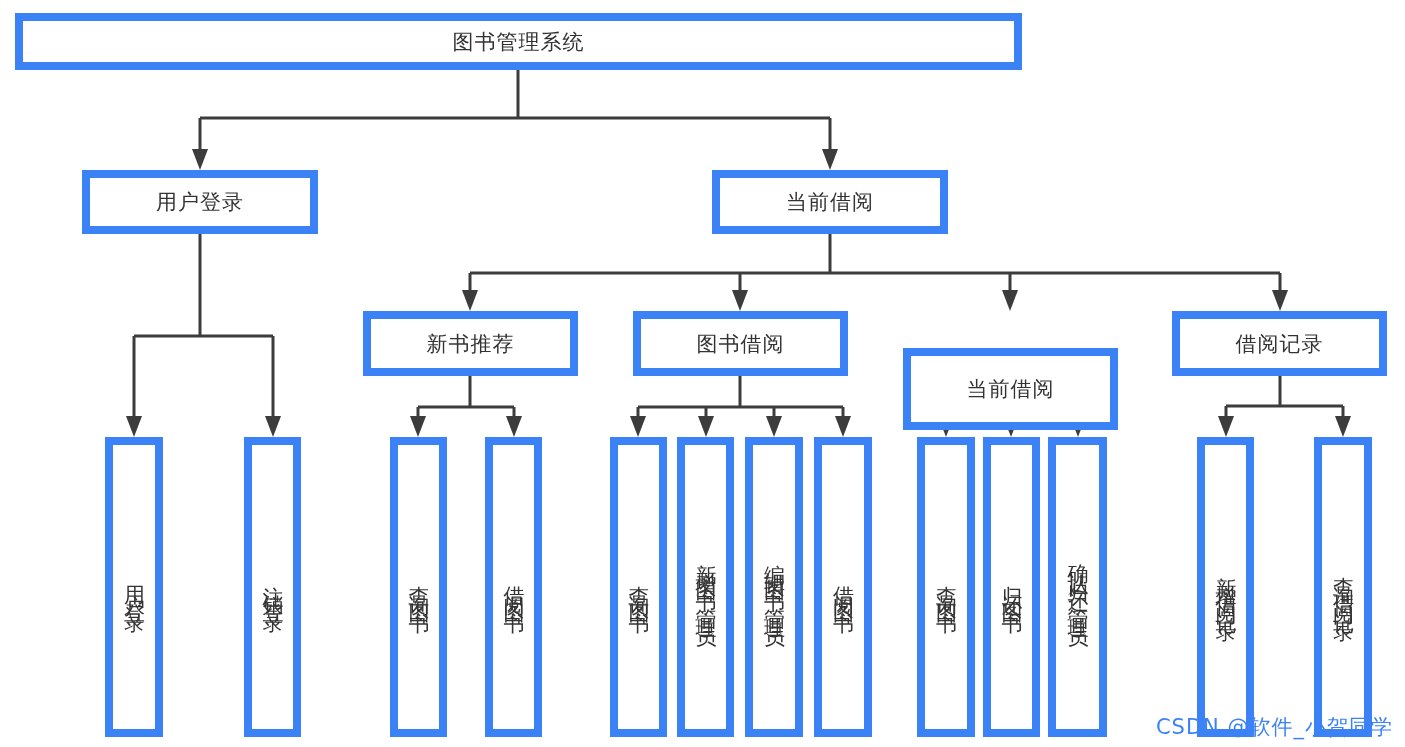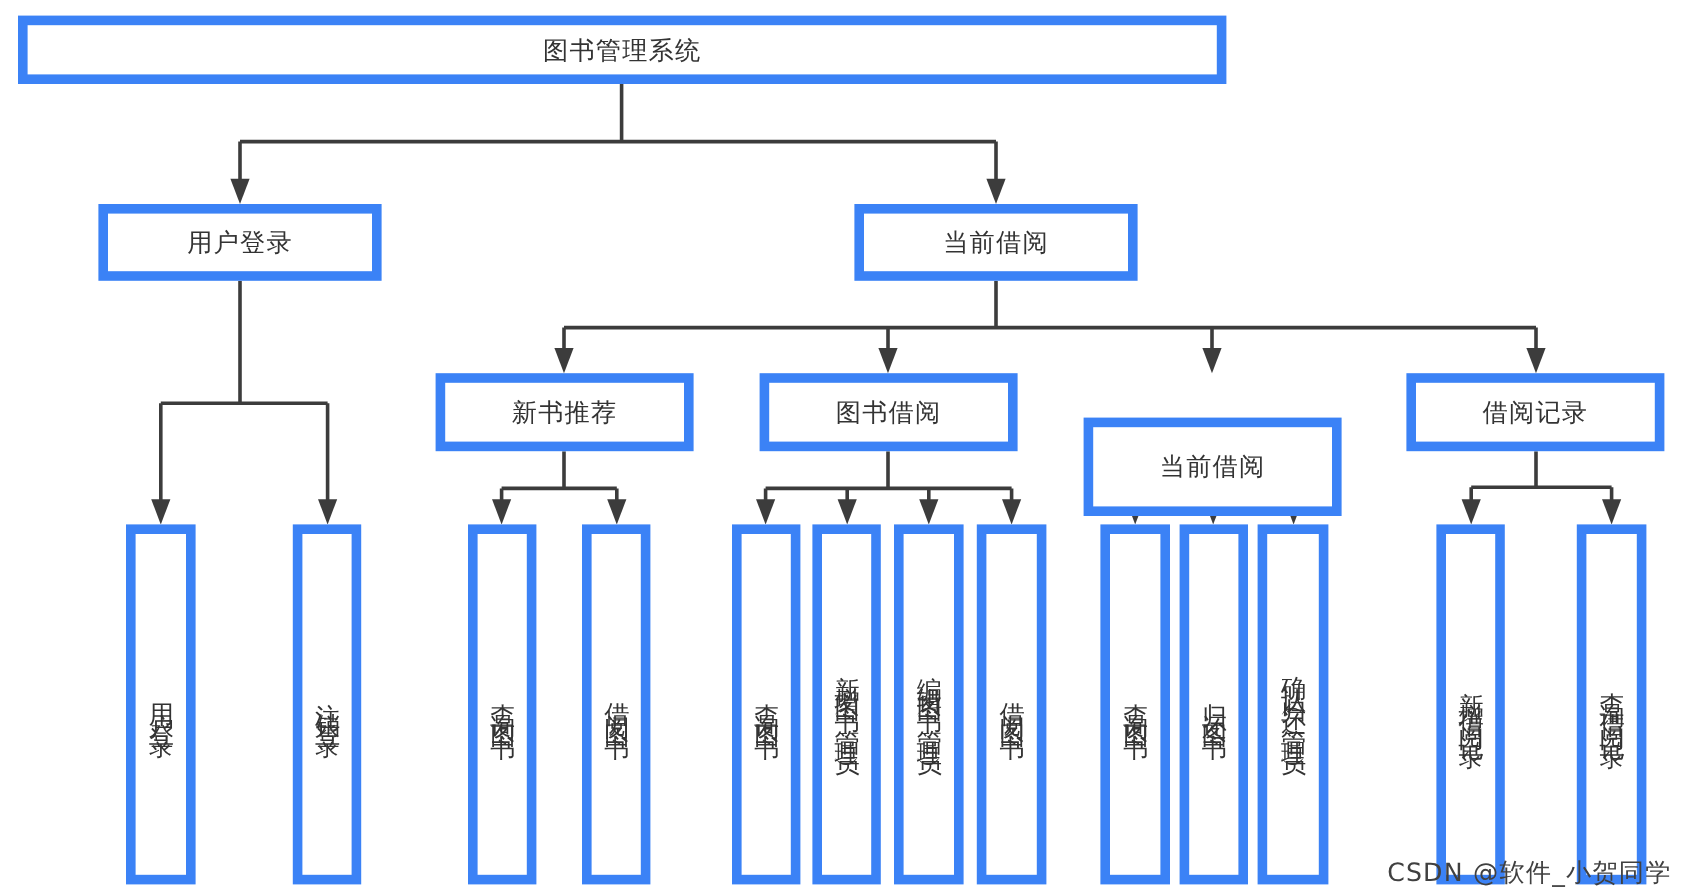--- a/index.html
+++ b/index.html
@@ -44,21 +44,21 @@
     text-orientation: mixed;
     letter-spacing: 9px;
     line-height: 1;
     white-space: nowrap;
   }
   .watermark {
     position: absolute;
     right: 12px;
     bottom: 6px;
     font-size: 21px;
-    color: #404040;
+    color: #3b82f6;
     letter-spacing: 1px;
     white-space: nowrap;
     pointer-events: none;
   }
   .stroke { stroke: #3c3c3c; stroke-width: 3; fill: none; }
   .head   { fill: #3c3c3c; stroke: none; }
 </style>
 </head>
 <body>
 

